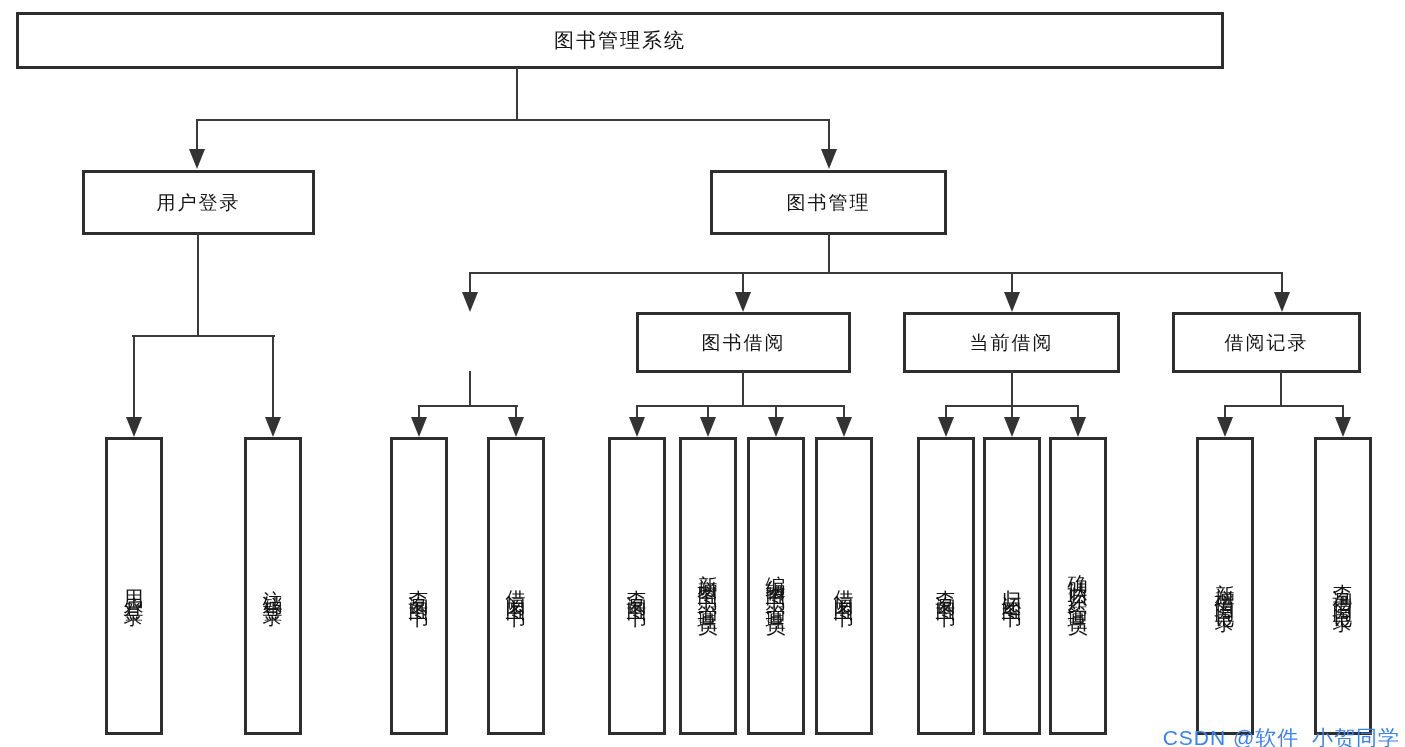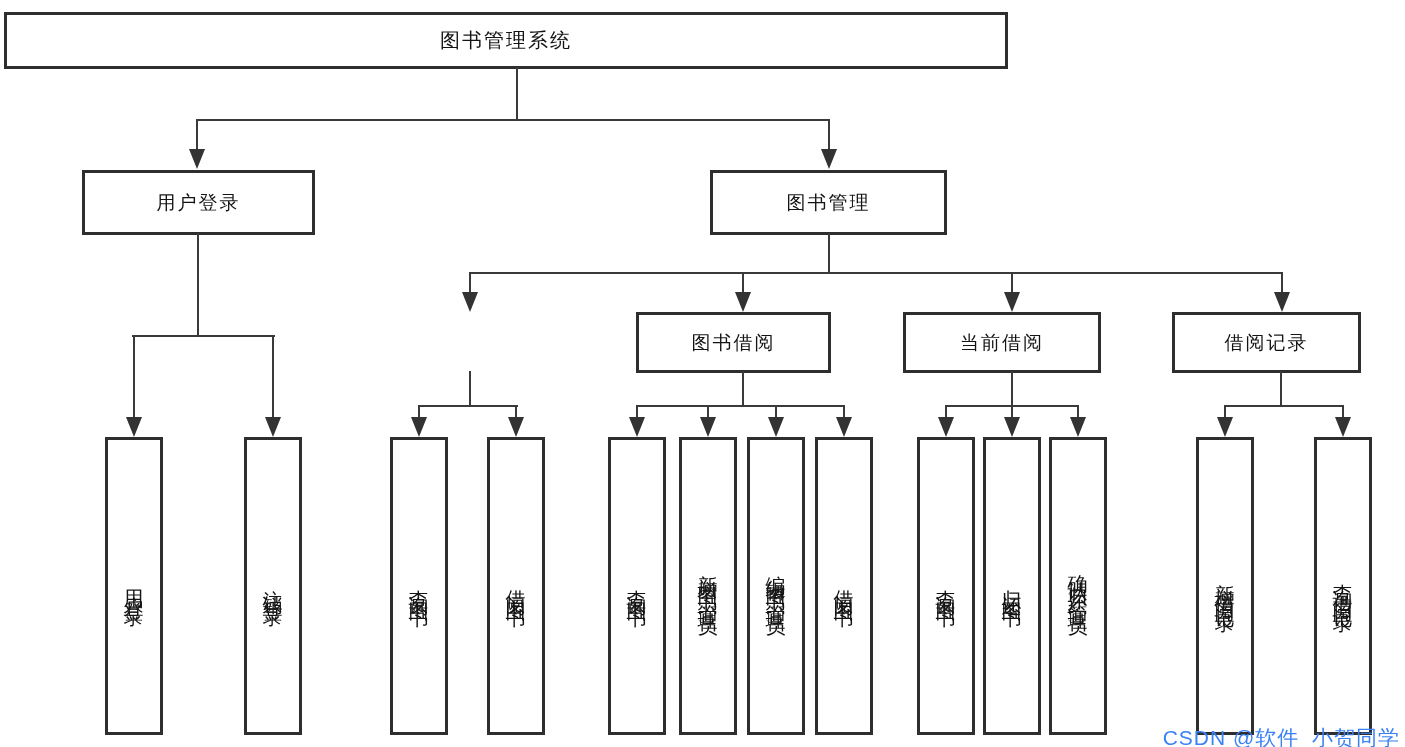--- a/index.html
+++ b/index.html
@@ -56,38 +56,38 @@
     letter-spacing: 1px;
     white-space: nowrap;
     margin-top: 8px;
   }
 </style>
 </head>
 <body>
 
 <div class="canvas">
 
-  <div class="node node-root" style="left:4px; top:12px; width:1004px; height:57px;">
+  <div class="node node-root" style="left:16px; top:12px; width:1208px; height:57px;">
     <span>图书管理系统</span>
   </div>
 
   <div class="node node-branch" style="left:82px; top:170px; width:233px; height:65px;">
     <span>用户登录</span>
   </div>
 
   <div class="node node-branch" style="left:710px; top:170px; width:237px; height:65px;">
     <span>图书管理</span>
   </div>
 
 
-  <div class="node node-branch" style="left:636px; top:312px; width:195px; height:61px;">
+  <div class="node node-branch" style="left:636px; top:312px; width:215px; height:61px;">
     <span>图书借阅</span>
   </div>
 
-  <div class="node node-branch" style="left:903px; top:312px; width:198px; height:61px;">
+  <div class="node node-branch" style="left:903px; top:312px; width:217px; height:61px;">
     <span>当前借阅</span>
   </div>
 
   <div class="node node-branch" style="left:1172px; top:312px; width:189px; height:61px;">
     <span>借阅记录</span>
   </div>
 
   <div class="node node-leaf" style="left:105px; top:437px; width:58px; height:298px;">
     <span class="vtext">用户登录</span>
   </div>

